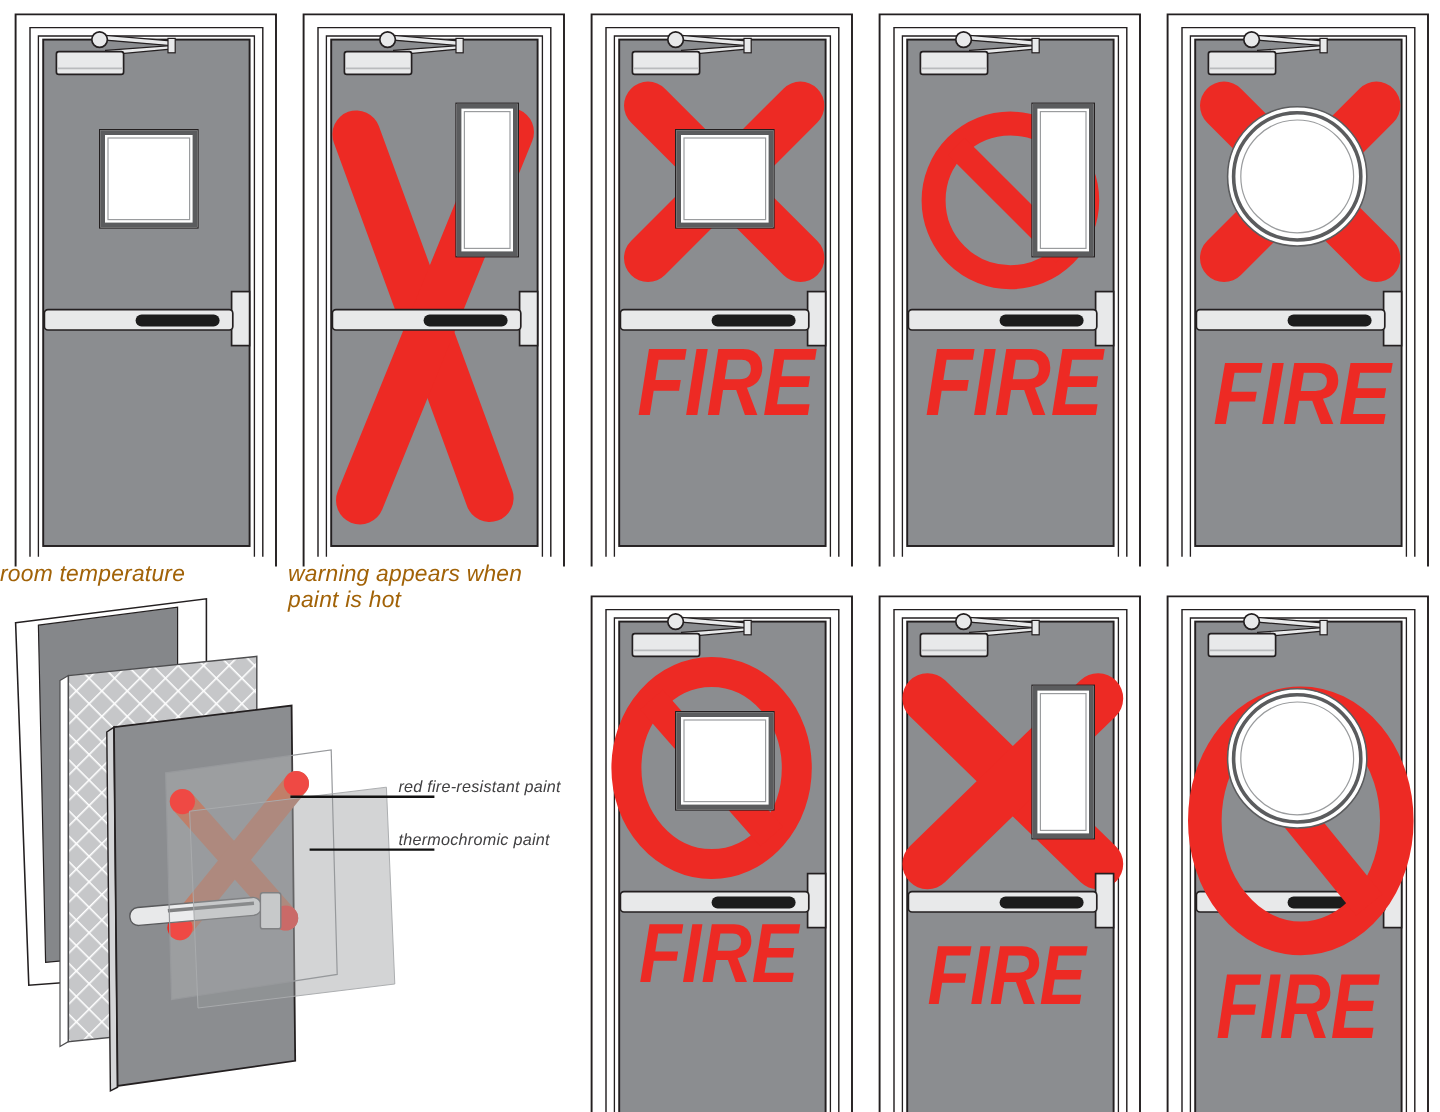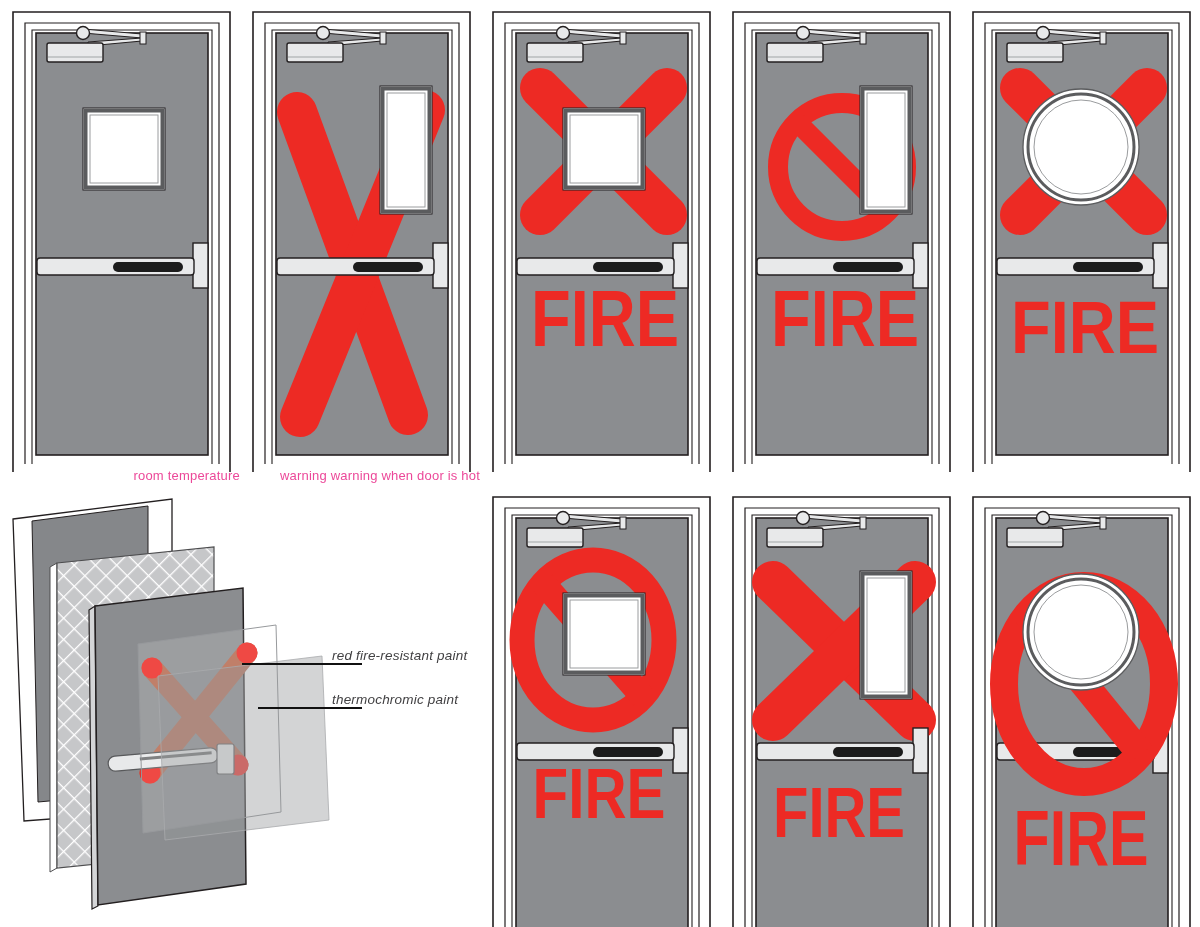--- a/index.html
+++ b/index.html
@@ -1,21 +1,21 @@
 <!DOCTYPE html>
 <html><head>
 <meta charset="utf-8">
 <style>
   html,body{margin:0;padding:0;background:#fff;}
   #canvas{position:relative;width:1200px;height:927px;background:#fff;overflow:hidden;
           font-family:"Liberation Sans","DejaVu Sans",sans-serif;}
-  .door-unit{position:absolute;width:240px;}
+  .door-unit{position:absolute;width:240px;font-style:italic;}
   .door-unit svg{display:block;}
-  .door-caption{position:absolute;left:0;top:468px;width:240px;text-align:right;
-                font-size:13px;letter-spacing:.2px;color:#ec4899;}
+  .door-caption{position:absolute;left:0;top:468px;width:240px;text-align:left;
+                font-size:19px;letter-spacing:.2px;color:#a16207;}
   #exploded-wrap{position:absolute;left:0;top:490px;width:480px;height:437px;font-style:italic;}
   .expl-label{font-size:13.5px;fill:#414042;letter-spacing:.2px;}
 </style>
 </head>
 <body>
 
 <div id="canvas">
 
   <div id="doors">
       <div class="door-unit" style="left:0px;top:0px;height:490px">
@@ -71,21 +71,21 @@
             <rect x="140" y="86" width="52" height="128" fill="#fff" stroke="#231F20" stroke-width="1"></rect>
             <rect x="142.5" y="88.5" width="47" height="123" fill="#fff" stroke="#5B5C5E" stroke-width="4"></rect>
             <rect x="147" y="93" width="38" height="114" fill="#fff" stroke="#9A9C9E" stroke-width="1"></rect>
           </g>
           <g>
             <rect x="193" y="243" width="15" height="45" fill="#E8E9EA" stroke="#231F20" stroke-width="1.4"></rect>
             <rect x="37" y="258" width="157" height="17" rx="3" fill="#E8E9EA" stroke="#231F20" stroke-width="1.4"></rect>
             <rect x="113" y="262" width="70" height="10" rx="5" fill="#1C1C1C"></rect>
           </g>
         </svg>
-        <div class="door-caption">warning warning when door is hot</div>
+        <div class="door-caption">warning appears when paint is hot</div>
       </div>
       <div class="door-unit" style="left:480px;top:0px;height:490px">
         <svg width="240" height="490" viewBox="0 0 240 490">
           <g>
             <path d="M13,472 L13,12 L230,12 L230,472" fill="#fff" stroke="#231F20" stroke-width="1.6"></path>
             <path d="M25,464 L25,23 L219,23 L219,464" fill="#fff" stroke="#231F20" stroke-width="1.2"></path>
             <path d="M32,464 L32,30 L212,30 L212,464" fill="none" stroke="#231F20" stroke-width="1.1"></path>
           </g>
           <rect x="36" y="33" width="172" height="422" fill="#8B8D90" stroke="#231F20" stroke-width="1.6"></rect>
           <g>

